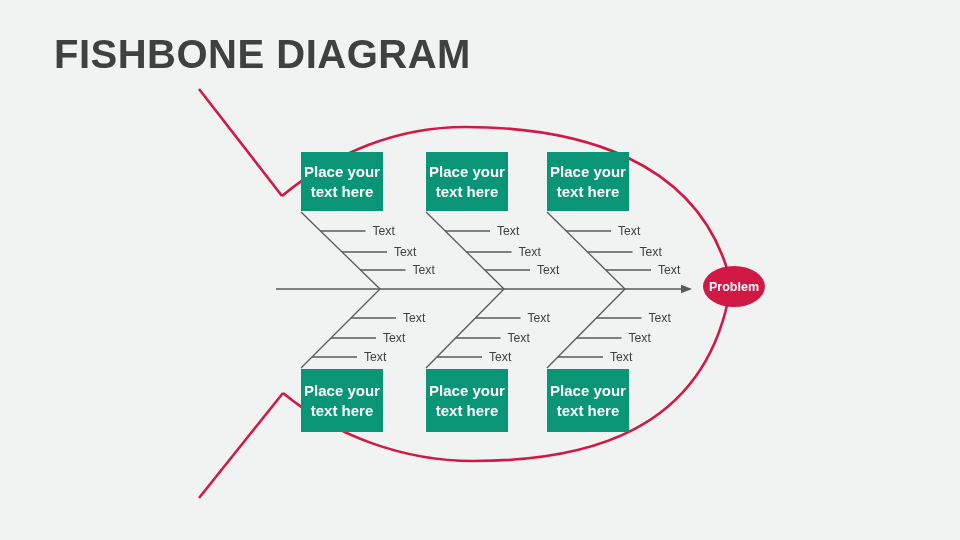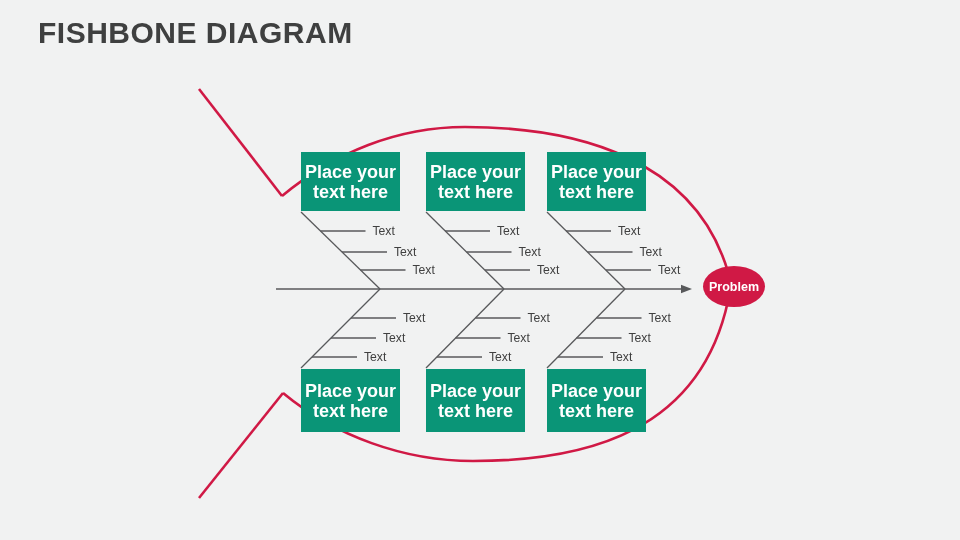--- a/index.html
+++ b/index.html
@@ -12,43 +12,43 @@
     position: relative;
     width: 960px;
     height: 540px;
     background: #f1f2f2;
     overflow: hidden;
   }
   .page-title {
     position: absolute;
     left: 38px;
     top: 16px;
-    margin: 0;
-    font-size: 30px;
+    margin: 16px;
+    font-size: 40px;
     font-weight: 700;
     letter-spacing: 0.5px;
     color: #3f4040;
   }
   .diagram-svg {
     position: absolute;
     left: 0;
     top: 0;
     width: 960px;
     height: 540px;
   }
   .cat-box {
     position: absolute;
-    width: 99px;
+    width: 82px;
     background: #0a9577;
     color: #ffffff;
     display: flex;
     align-items: center;
     justify-content: center;
     text-align: center;
-    font-size: 18px;
+    font-size: 15px;
     font-weight: 700;
     line-height: 20px;
     padding: 0 2px;
     box-sizing: border-box;
   }
   .cat-box.row-top { top: 152px; height: 59px; }
   .cat-box.row-bottom { top: 369px; height: 63px; }
   .cat-box.col-1 { left: 301px; }
   .cat-box.col-2 { left: 426px; }
   .cat-box.col-3 { left: 547px; }

